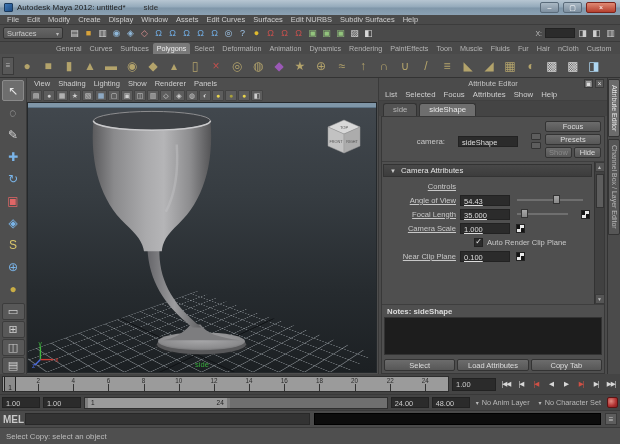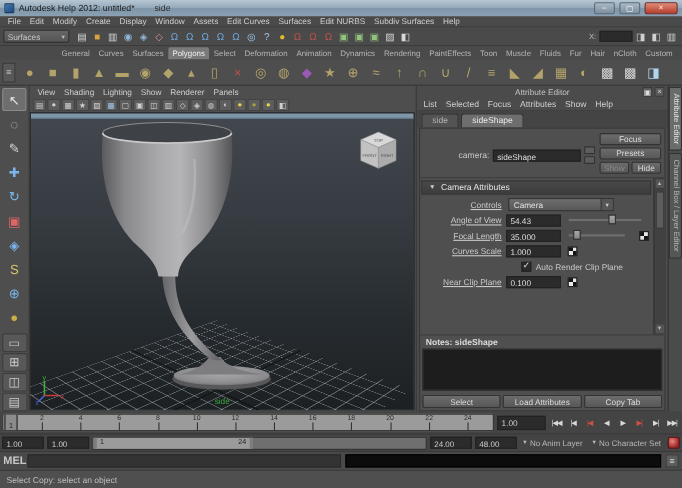--- a/index.html
+++ b/index.html
@@ -80,21 +80,21 @@
 .ae-title-icons span { width:9px; height:9px; font-size:7px; display:flex; align-items:center; justify-content:center; background:#5a5a5a; border:1px solid #3a3a3a; color:#ddd; }
 .ae-menus { height:12px; flex:0 0 12px; display:flex; align-items:center; padding-left:2px; border-bottom:1px solid #404040; }
 .ae-menus .menu-item { font-size:7.8px; }
 .ae-tabs { height:15px; flex:0 0 15px; display:flex; align-items:flex-end; gap:2px; padding:0 4px; background:#444; }
 .ae-tab { padding:1px 9px 2px; font-size:7.8px; color:#b5b5b5; background:#535353; border:1px solid #333; border-bottom:none; border-radius:3px 3px 0 0; }
 .ae-tab.active { background:#6e6e6e; color:#e8e8e8; }
 .ae-body { flex:1; display:flex; flex-direction:column; min-height:0; background:#4f4f4f; border:1px solid #383838; margin:0 2px 0 2px; }
 
 .cam-block { display:flex; padding:4px 3px 3px; gap:4px; }
 .cam-left { flex:1; display:flex; align-items:flex-start; }
-.cam-row { display:flex; align-items:center; width:100%; gap:3px; margin-top:12px; }
+.cam-row { display:flex; align-items:center; width:100%; gap:13px; margin-top:12px; }
 .fld-label { width:60px; text-align:right; font-size:7.8px; color:#c8c8c8; flex:0 0 60px; }
 .text-field { flex:1; height:11px; background:#2b2b2b; border:1px solid #222; color:#ddd; font-size:7.5px; padding:1px 3px; }
 .mini-col { display:flex; flex-direction:column; gap:2px; }
 .mini-btn { width:10px; height:7px; background:#5d5d5d; border:1px solid #333; border-radius:1px; }
 .cam-right { width:56px; flex:0 0 56px; display:flex; flex-direction:column; gap:2px; }
 .ae-btn { height:11px; background:linear-gradient(#6c6c6c,#575757); border:1px solid #333; border-radius:2px;
   font-size:7.5px; color:#ddd; display:flex; align-items:center; justify-content:center; }
 .ae-btn.disabled { color:#8a8a8a; }
 .show-hide { display:flex; gap:2px; }
 .show-hide .ae-btn { flex:1; }
@@ -104,21 +104,21 @@
   background-image:repeating-linear-gradient(0deg,#333 0,#333 1px,transparent 1px,transparent 8px),repeating-linear-gradient(90deg,#333 0,#333 1px,transparent 1px,transparent 8px);
   border:1px solid #1c1c1c; display:flex; align-items:center; justify-content:center; }
 
 .attr-area { flex:1; position:relative; border-top:1px solid #3e3e3e; min-height:0; padding-right:11px; }
 .section-header { height:13px; display:flex; align-items:center; gap:5px; padding-left:6px;
   background:linear-gradient(#484848,#3c3c3c); border:1px solid #333; margin:2px 1px; }
 .sec-arrow { font-size:6px; color:#ccc; }
 .sec-title { font-size:7.8px; font-weight:normal; color:#e4e4e4; }
 .attr-row { height:14px; display:flex; align-items:center; padding-right:3px; }
 .attr-label { width:78px; flex:0 0 78px; text-align:right; padding-right:4px; font-size:7.6px; color:#c8c8c8;text-decoration:underline; }
-.text-field.num { flex:0 0 50px; width:50px; }
+.text-field.num { flex:0 0 50px; width:50px;text-decoration:underline; }
 .slider { flex:1; height:2px; background:#6f6f6f; margin:0 7px; position:relative; }
 .slider .handle { position:absolute; top:-4px; width:7px; height:9px; background:linear-gradient(#a8a8a8,#888); border:1px solid #333; }
 .dropdown { flex:0 0 96px; width:96px; height:12px; background:linear-gradient(#6e6e6e,#585858); border:1px solid #333;
   display:flex; align-items:center; justify-content:space-between; padding-left:4px; font-size:7.5px; color:#e0e0e0; margin-left:2px; }
 .dd-box { width:11px; height:100%; background:#555; border-left:1px solid #3a3a3a; display:flex; align-items:center; justify-content:center; font-size:6px; color:#ccc; }
 .map-btn { width:9px; height:9px; margin-left:6px; border:1px solid #222;
   background:conic-gradient(#e8e8e8 0 25%, #141414 0 50%, #e8e8e8 0 75%, #141414 0); }
 .checkbox { width:9px; height:9px; background:#2b2b2b; border:1px solid #222; color:#e8e8e8; font-size:8px; line-height:8px;
   display:flex; align-items:center; justify-content:center; margin-left:14px; }
 .cb-label { font-size:7.6px; color:#c8c8c8; margin-left:4px; }
@@ -168,21 +168,21 @@
 .mel-input { width:285px; flex:0 0 285px; height:12px; background:#333; border:1px solid #282828; }
 .mel-output { flex:1; height:12px; background:#0c0c0c; border:1px solid #000; }
 .script-editor-btn { width:12px; height:12px; background:#5d5d5d; border:1px solid #3a3a3a; color:#ccc; font-size:8px; display:flex; align-items:center; justify-content:center; }
 .help-row { height:17px; flex:0 0 17px; display:flex; align-items:center; padding-left:6px; background:#4f4f4f; border-top:1px solid #3a3a3a; font-size:7.8px; color:#bdbdbd; }
 </style>
 </head>
 <body>
 
 <div class="titlebar">
   <span class="maya-logo"></span>
-  <span class="win-title">Autodesk Help 2012: untitled*</span>
+  <span class="win-title">Autodesk Maya 2012: untitled*</span>
   <span class="win-subtitle">side</span>
   <span class="tb-spacer"></span>
   <span class="win-btn">–</span>
   <span class="win-btn">▢</span>
   <span class="win-btn close">×</span>
 </div>
 
 <div class="menubar">
   <span class="menu-item">File</span>
     <span class="menu-item">Edit</span>
@@ -448,45 +448,41 @@
 
 
       <div class="attr-area">
         <div class="section-header">
           <span class="sec-arrow">▼</span>
           <span class="sec-title">Camera Attributes</span>
         </div>
 
         <div class="attr-row">
           <span class="attr-label">Controls</span>
-          <span class="dropdown">
-            <span>Camera</span>
-            <span class="dd-box">▾</span>
-          </span>
         </div>
 
         <div class="attr-row">
           <span class="attr-label">Angle of View</span>
           <span class="text-field num">54.43</span>
           <span class="slider">
             <i class="handle" style="left:55%"></i>
           </span>
         </div>
 
         <div class="attr-row">
           <span class="attr-label">Focal Length</span>
           <span class="text-field num">35.000</span>
           <span class="slider">
             <i class="handle" style="left:8%"></i>
           </span>
           <span class="map-btn"></span>
         </div>
 
         <div class="attr-row">
-          <span class="attr-label">Curves Scale</span>
+          <span class="attr-label">Camera Scale</span>
           <span class="text-field num">1.000</span>
           <span class="map-btn"></span>
         </div>
 
         <div class="attr-row">
           <span class="attr-label"></span>
           <span class="checkbox">✓</span>
           <span class="cb-label">Auto Render Clip Plane</span>
         </div>
 

